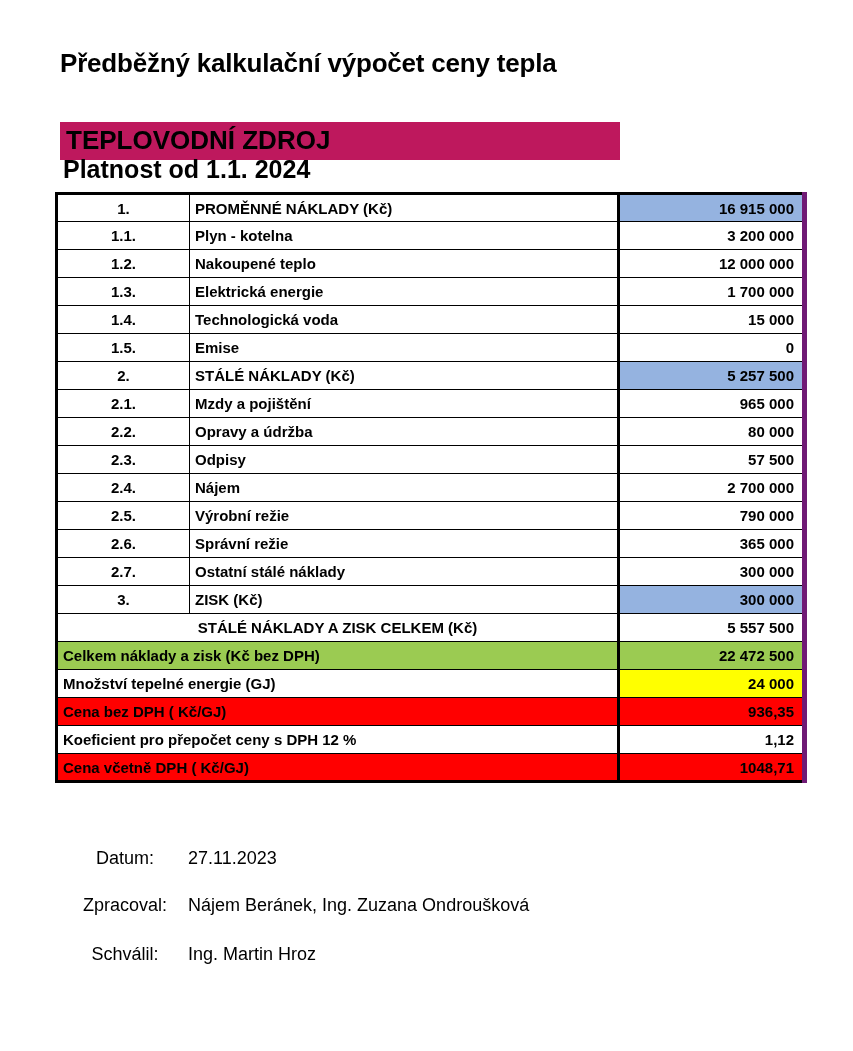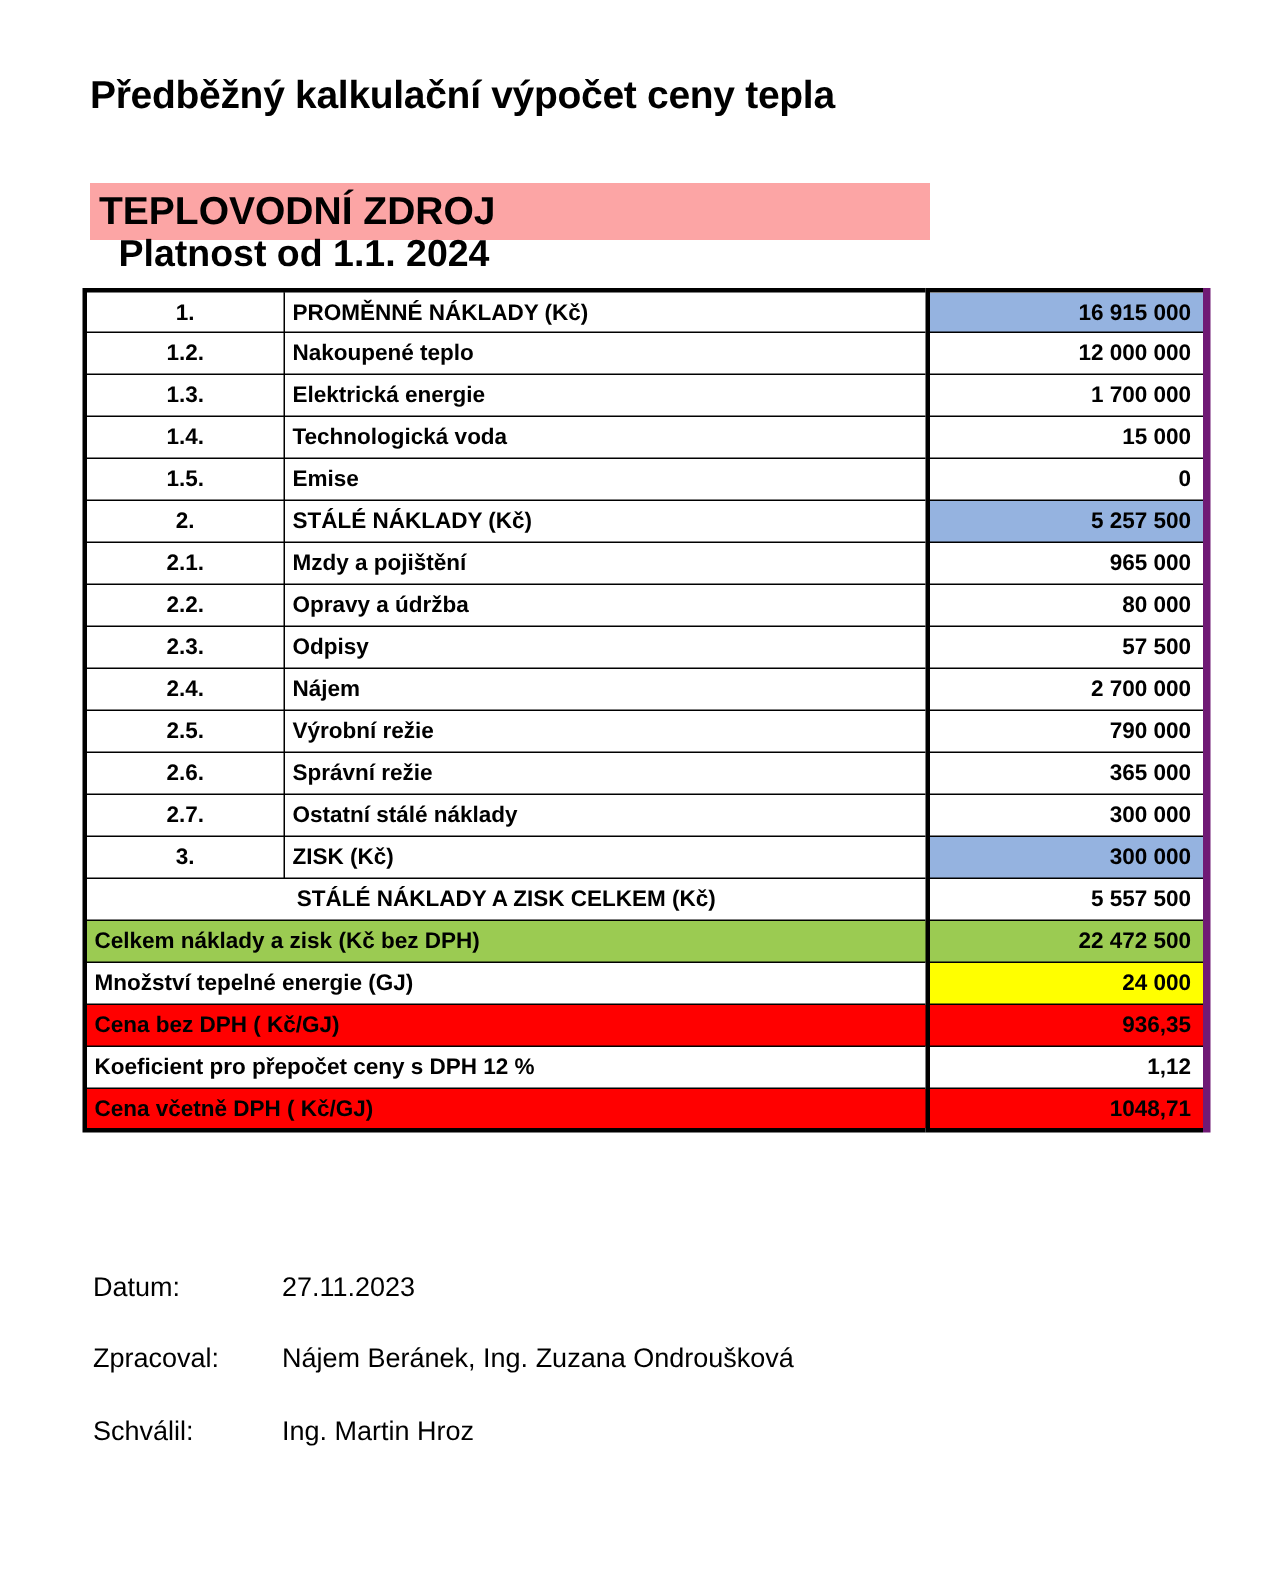--- a/index.html
+++ b/index.html
@@ -29,40 +29,40 @@
     letter-spacing: -0.2px;
     line-height: 34px;
     white-space: nowrap;
   }
   .title-line2-wrap {
     margin-top: 2px;
     width: 560px;
   }
   .title-line2 {
     display: block;
-    background: #fca5a5;
+    background: #be185d;
     font-size: 26px;
     font-weight: bold;
     line-height: 34px;
     padding: 1px 0 3px 6px;
     white-space: nowrap;
     margin-top: 42px;
   }
 
   
   #header-band {
     position: absolute;
     left: 55px;
     top: 150px;
     width: 748px;
     height: 42px;
   }
   #validity-title {
     position: absolute;
-    left: 24px;
+    left: 8px;
     top: 2px;
     font-size: 25px;
     font-weight: bold;
     line-height: 34px;
     white-space: nowrap;
   }
   #ops-header {
     position: absolute;
     left: 560px;
     top: 0px;
@@ -161,21 +161,21 @@
     width: 740px;
     font-size: 18px;
   }
   .footer-row {
     display: flex;
     align-items: baseline;
     margin-bottom: 26px;
     white-space: nowrap;
   }
   .footer-row.gap { margin-top: 28px; }
-  .footer-key   { width: 126px; flex: 0 0 126px; }
+  .footer-key   { width: 126px; flex: 0 0 126px; text-align: center; }
   .footer-value { }
 </style>
 </head>
 <body>
 
 <div id="title-block">
   <div class="title-line1">Předběžný kalkulační výpočet ceny tepla</div>
   <div class="title-line2-wrap">
     <span class="title-line2">TEPLOVODNÍ ZDROJ</span>
   </div>
@@ -184,20 +184,25 @@
 <div id="header-band">
   <div id="validity-title">Platnost od 1.1. 2024</div>
 </div>
 
 <table id="cost-table">
   <tbody>
       <tr class="section-row">
         <td class="col-idx">1.</td>
         <td class="col-label">PROMĚNNÉ NÁKLADY (Kč)</td>
         <td class="col-value bg-blue">16 915 000</td>
+      </tr>
+      <tr class="item-row">
+        <td class="col-idx">1.1.</td>
+        <td class="col-label">Plyn - kotelna</td>
+        <td class="col-value bg-white">3 200 000</td>
       </tr>
       <tr class="item-row">
         <td class="col-idx">1.2.</td>
         <td class="col-label">Nakoupené teplo</td>
         <td class="col-value bg-white">12 000 000</td>
       </tr>
       <tr class="item-row">
         <td class="col-idx">1.3.</td>
         <td class="col-label">Elektrická energie</td>
         <td class="col-value bg-white">1 700 000</td>

